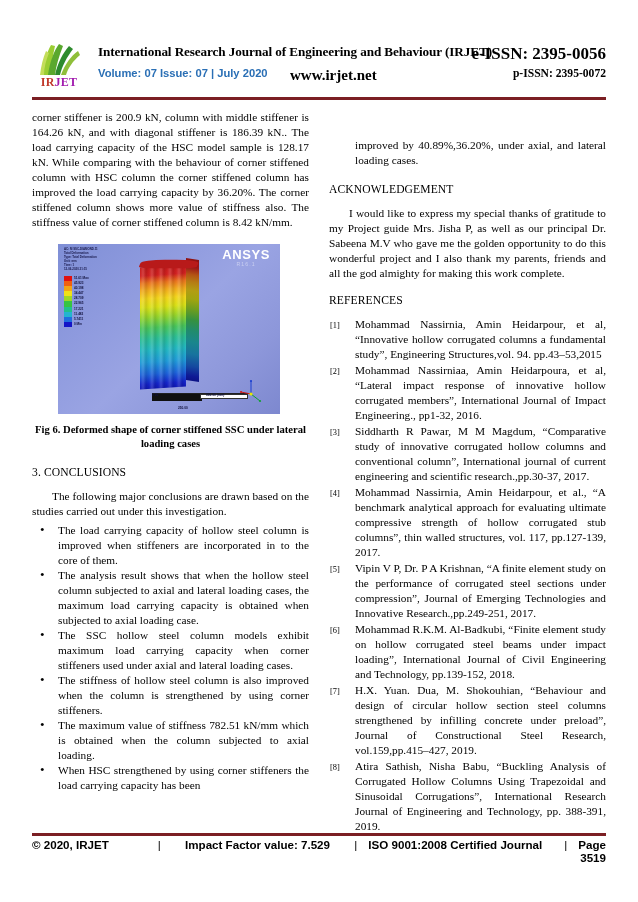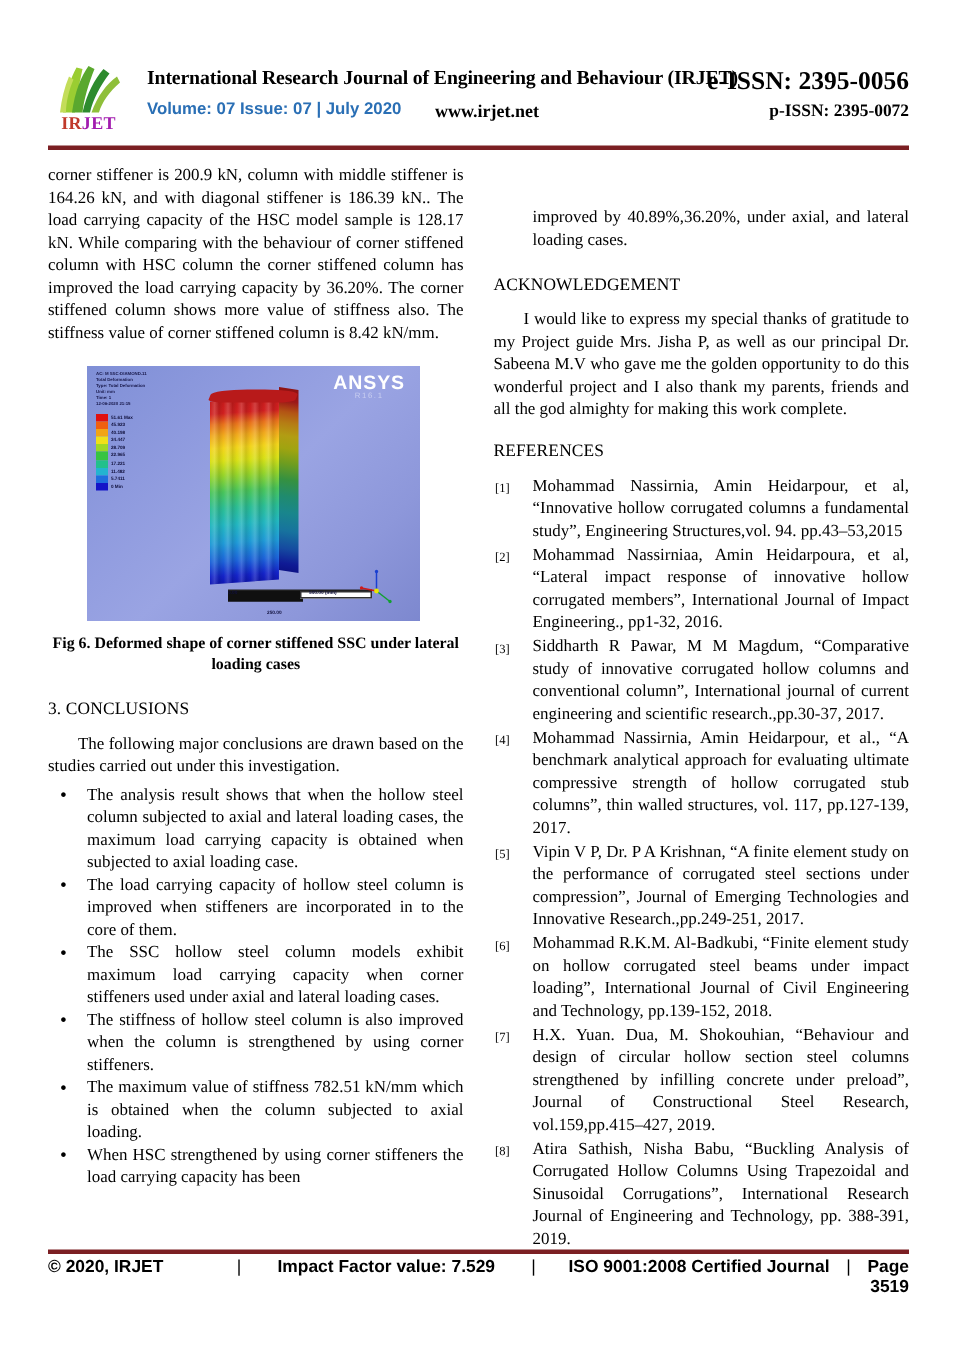--- a/index.html
+++ b/index.html
@@ -80,21 +80,21 @@
     font-size: 11.2px;
     color: #2a6fb5;
     white-space: nowrap;
   }
   .mast-www {
     position: absolute;
     left: 258px;
     top: 27px;
     font-family: "Liberation Serif", serif;
     font-weight: bold;
-    font-size: 12px;
+    font-size: 15px;
     white-space: nowrap;
   }
   .mast-eissn {
     position: absolute;
     right: 0px;
     top: 4px;
     font-family: "Liberation Serif", serif;
     font-weight: bold;
     font-size: 17px;
     white-space: nowrap;
@@ -400,21 +400,21 @@
     width: 574px;
     display: flex;
     align-items: baseline;
     font-family: Liberation Sans, sans-serif;
     font-weight: bold;
     font-size: 11.6px;
   }
   .footer .f-copy { width: 118px; }
   .footer .f-sep  { width: 26px; text-align: center; font-weight: normal; }
   .footer .f-imp  { width: 176px; text-align: center; }
-  .footer .f-iso  { width: 190px; text-align: right; }
+  .footer .f-iso  { width: 190px; text-align: left; }
   .footer .f-page { flex: 1; text-align: right; }
 </style>
 </head>
 <body>
 
 <div class="page">
 
   <div class="masthead">
 
     <div class="logo-block">
@@ -531,22 +531,22 @@
         </div>
       </div>
 
       <div class="fig-caption">Fig 6. Deformed shape of corner stiffened SSC under lateral loading cases</div>
     </div>
 
     <h2 class="section">3. CONCLUSIONS</h2>
     <p class="body indent">The following major conclusions are drawn based on the studies carried out under this investigation.</p>
 
     <ul class="bullets">
+      <li>The load carrying capacity of hollow steel column is improved when stiffeners are incorporated in to the core of them.</li>
       <li>The analysis result shows that when the hollow steel column subjected to axial and lateral loading cases, the maximum load carrying capacity is obtained when subjected to axial loading case.</li>
-      <li>The load carrying capacity of hollow steel column is improved when stiffeners are incorporated in to the core of them.</li>
       <li>The SSC hollow steel column models exhibit maximum load carrying capacity when corner stiffeners used under axial and lateral loading cases.</li>
       <li>The stiffness of hollow steel column is also improved when the column is strengthened by using corner stiffeners.</li>
       <li>The maximum value of stiffness 782.51 kN/mm which is obtained when the column subjected to axial loading.</li>
       <li>When HSC strengthened by using corner stiffeners the load carrying capacity has been</li>
     </ul>
   </div>
 
   <div class="col col-right">
 
     <p class="body" style="padding-left:26px;margin-top:28px;">improved by 40.89%,36.20%, under axial, and lateral loading cases.</p>

